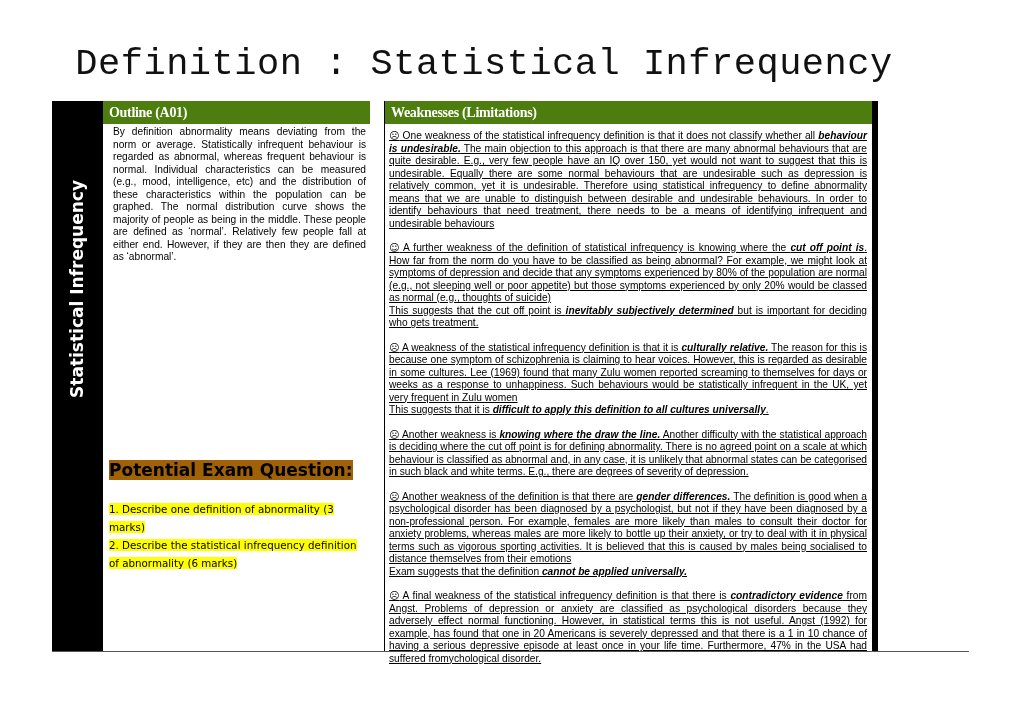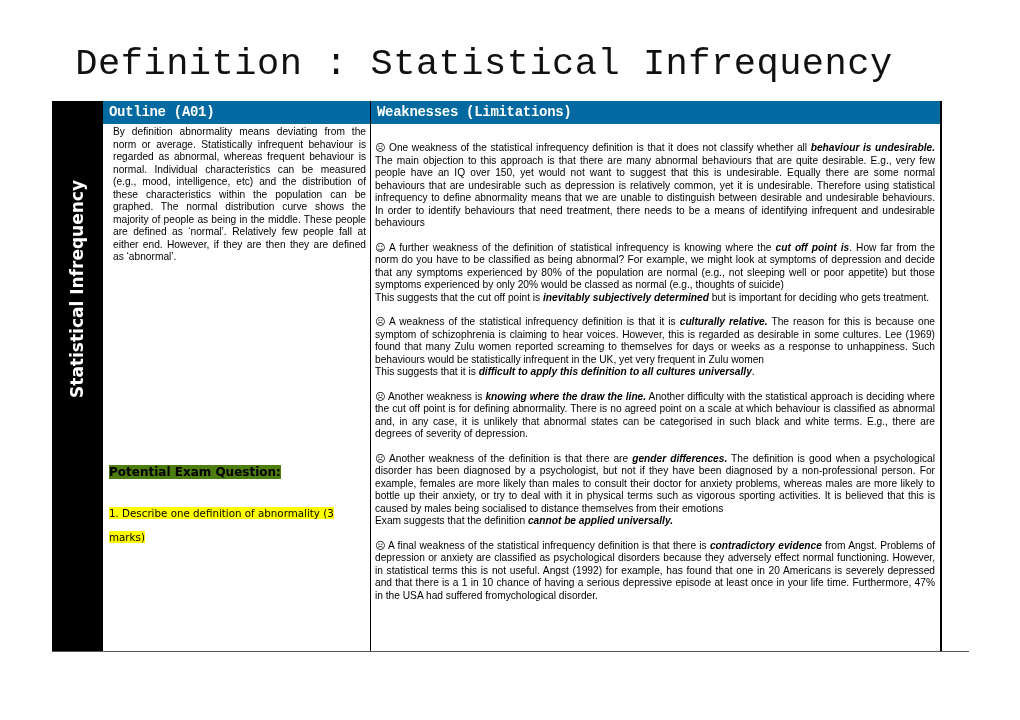--- a/index.html
+++ b/index.html
@@ -13,38 +13,38 @@
       border-bottom: 1.5px solid #555;
     }
     .side {
       position: absolute; left: 0; top: 0; width: 51px; height: 550px; background: #000;
     }
     .side-label {
       position: absolute; left: 25px; top: 188px; transform: translate(-50%, -50%) rotate(-90deg);
       white-space: nowrap; color: #fff; font-weight: bold; font-size: 17px; font-family: "DejaVu Sans", sans-serif; letter-spacing: 0;
     }
     .col-outline { position: absolute; left: 51px; top: 0; width: 267px; height: 550px; }
-    .col-weak { position: absolute; left: 318px; top: 0; width: 572px; height: 550px; border-left: 1.5px solid #000; border-right: 2px solid #000000; box-sizing: border-box; }
+    .col-weak { position: absolute; left: 332px; top: 0; width: 494px; height: 550px; border-left: 1.5px solid #000; border-right: 6px solid #000000; box-sizing: border-box; }
     .hdr {
-      background: #0369a1; color: #fff; height: 23px; line-height: 23px; font-weight: bold;
-      font-size: 14px; padding-left: 6px; font-family: Liberation Mono, monospace; letter-spacing: -0.3px;
+      background: #4d7c0f; color: #fff; height: 23px; line-height: 23px; font-weight: bold;
+      font-size: 14px; padding-left: 6px; font-family: Liberation Serif, serif; letter-spacing: -0.3px;
     }
     .col-outline .hdr { margin-right: 0; }
     .body-text { font-size: 10.2px; line-height: 12.5px; text-align: justify; }
     .outline-body { padding: 2px 4px 0 10px; }
     .outline-body p { margin: 0 0 12px 0; }
-    .weak-body { padding: 18px 5px 0 4px; }
+    .weak-body { padding: 6px 5px 0 4px; text-decoration: underline; }
     .weak-body p { margin: 0 0 12px 0; }
     .exam {
       position: absolute; left: 57px; top: 360px; width: 260px; font-family: "DejaVu Sans", sans-serif;
     }
     .exam-title {
-      display: inline; background: #4d7c0f; font-weight: bold; font-size: 12px; line-height: 18px;
+      display: inline; background: #a16207; font-weight: bold; font-size: 17px; line-height: 18px;
     }
-    .exam-list { margin-top: 20px; font-size: 10.3px; line-height: 24px; }
+    .exam-list { margin-top: 20px; font-size: 10.3px; line-height: 18px; }
     .exam-list span { background: #ffff00; }
     b i, i b { font-weight: bold; font-style: italic; }
     .face { font-family: "DejaVu Sans", sans-serif; font-size: 10px; }
   </style>
 </head>
 <body>
 
 <div class="title">Definition : Statistical Infrequency</div>
 
 <div class="table">
@@ -56,21 +56,21 @@
     <div class="hdr">Outline (A01)</div>
     <div class="outline-body body-text">
       <p>By definition abnormality means deviating from the norm or average. Statistically infrequent behaviour is regarded as abnormal, whereas frequent behaviour is normal. Individual characteristics can be measured (e.g., mood, intelligence, etc) and the distribution of these characteristics within the population can be graphed. The normal distribution curve shows the majority of people as being in the middle. These people are defined as ‘normal’. Relatively few people fall at either end. However, if they are then they are defined as ‘abnormal’.</p>
     </div>
   </div>
 
   <div class="exam">
     <div class="exam-title">Potential Exam Question:</div>
     <div class="exam-list">
       <span>1. Describe one definition of abnormality (3 marks)</span><br>
-      <br>
+      <span> 2. Describe the statistical infrequency definition of abnormality (6 marks)</span><br>
     </div>
   </div>
 
   <div class="col-weak">
     <div class="hdr">Weaknesses (Limitations)</div>
     <div class="weak-body body-text">
 
       <p>
         <span class="face">☹</span><span> One weakness of the statistical infrequency definition is that it does not classify whether all </span><b><i>behaviour is undesirable.</i></b><span> The main objection to this approach is that there are many abnormal behaviours that are quite desirable. E.g., very few people have an IQ over 150, yet would not want to suggest that this is undesirable. Equally there are some normal behaviours that are undesirable such as depression is relatively common, yet it is undesirable. Therefore using statistical infrequency to define abnormality means that we are unable to distinguish between desirable and undesirable behaviours. In order to identify behaviours that need treatment, there needs to be a means of identifying infrequent and undesirable behaviours</span>
       </p>

